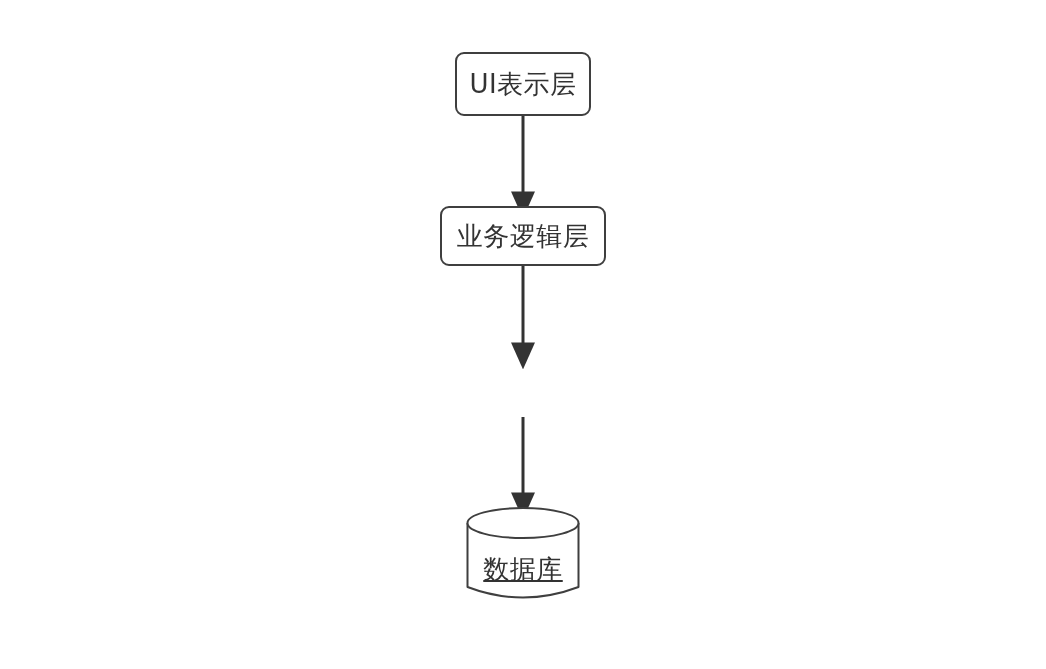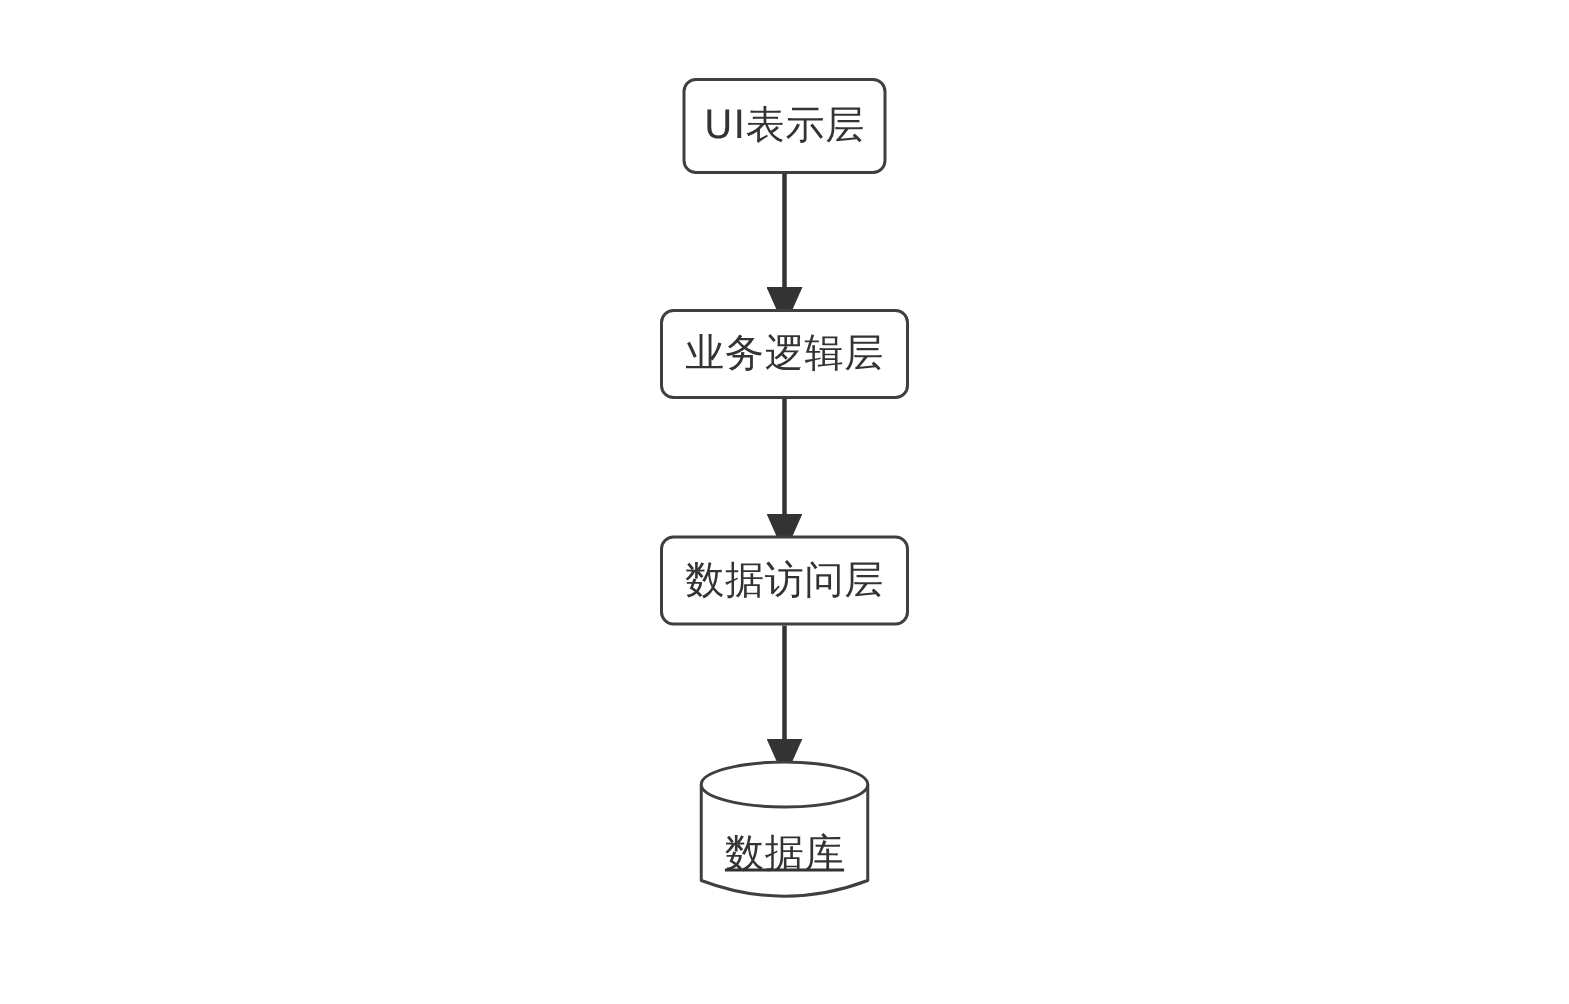--- a/index.html
+++ b/index.html
@@ -122,23 +122,20 @@
   </svg>
 
   <div class="node node-rect" id="node-ui">
     <span class="node-label">UI表示层</span>
   </div>
 
   <div class="node node-rect" id="node-logic">
     <span class="node-label">业务逻辑层</span>
   </div>
 
-  <div class="node node-rect" id="node-dao">
-    <span class="node-label">数据访问层</span>
-  </div>
 
   <div class="node" id="node-db">
     <svg class="db-svg" viewBox="0 0 114 100" xmlns="http://www.w3.org/2000/svg">
 
       <path d="M1.5,16 L1.5,80 Q57,101 112.5,80 L112.5,16" fill="#ffffff" stroke="#3f3f3f" stroke-width="2" stroke-linejoin="round"></path>
 
       <ellipse cx="57" cy="16" rx="55.5" ry="15" fill="#ffffff" stroke="#3f3f3f" stroke-width="2"></ellipse>
     </svg>
     <span class="node-label">数据库</span>
   </div>

